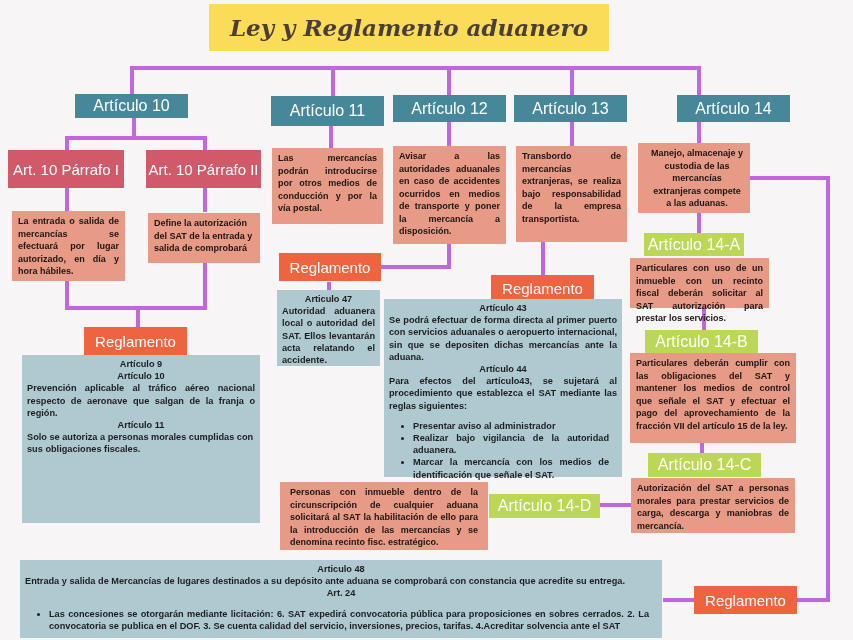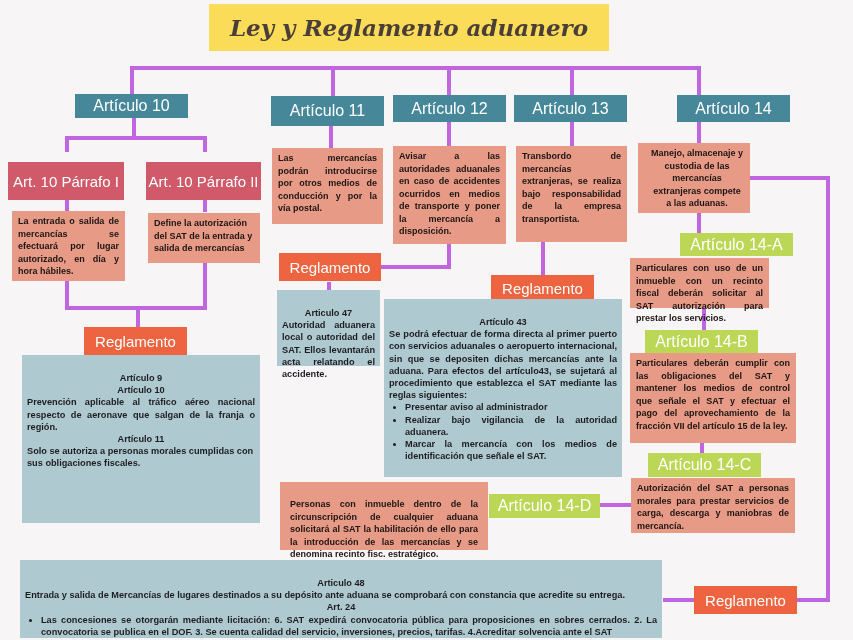--- a/index.html
+++ b/index.html
@@ -7,33 +7,33 @@
          font-family:"DejaVu Sans", sans-serif; }
   .abs { position:absolute; }
   .line { position:absolute; background:#c066e0; }
   .title { left:209px; top:4px; width:400px; height:47px; background:#fbdc58;
            display:flex; align-items:center; justify-content:center;
            font-family:"DejaVu Serif", serif; font-style:italic; font-weight:bold;
            font-size:23px; color:#4a3e38; }
   .art { background:#46889a; color:#fff; font-size:16px; display:flex; align-items:center;
          justify-content:center; font-family:"Liberation Sans", sans-serif; }
   .par { background:#d05a6a; color:#fff; font-size:15px; display:flex; align-items:center;
-         justify-content:center; font-family:"Liberation Sans", sans-serif; white-space:nowrap;margin-top:12px; }
+         justify-content:center; font-family:"Liberation Sans", sans-serif; white-space:nowrap; }
   .reg { background:#ee6340; color:#fff; font-size:15px; display:flex; align-items:center;
          justify-content:center; font-family:"Liberation Sans", sans-serif; }
   .green { background:#bcd655; color:#fff; font-size:16px; display:flex; align-items:center;
            justify-content:center; font-family:"Liberation Sans", sans-serif; }
   .salmon { background:#e79a86; color:#1e1614; font-size:9px; line-height:12.5px;
             padding:4px 6px; box-sizing:border-box; text-align:justify; font-weight:bold;
             font-family:"Liberation Sans", sans-serif; }
   .blue { background:#aec9cf; color:#1e1e22; font-size:9.2px; line-height:12.2px;
-          padding:17px 5px; box-sizing:border-box; text-align:justify; font-weight:bold;
+          padding:3px 5px; box-sizing:border-box; text-align:justify; font-weight:bold;
           font-family:"Liberation Sans", sans-serif; }
   .blue .h { text-align:center; display:block; }
-  .blue ul { margin:0; padding-left:16px; }
+  .blue ul { margin:8px; padding-left:16px; }
   .blue li { margin:0; }
 </style>
 </head>
 <body>
 
 <div class="line" style="left:130px;top:66px;width:570px;height:4px;"></div>
 <div class="line" style="left:130px;top:66px;width:4px;height:30px;"></div>
 <div class="line" style="left:331px;top:66px;width:4px;height:30px;"></div>
 <div class="line" style="left:447px;top:66px;width:4px;height:30px;"></div>
 <div class="line" style="left:570px;top:66px;width:4px;height:30px;"></div>
@@ -71,21 +71,21 @@
 
 <div class="abs art" style="left:75px;top:94px;width:113px;height:24px;">Artículo 10</div>
 <div class="abs art" style="left:271px;top:96px;width:113px;height:30px;">Artículo 11</div>
 <div class="abs art" style="left:393px;top:95px;width:113px;height:27px;">Artículo 12</div>
 <div class="abs art" style="left:514px;top:95px;width:113px;height:27px;">Artículo 13</div>
 <div class="abs art" style="left:641px;top:95px;width:113px;height:27px;margin-left:36px;">Artículo 14</div>
 
 <div class="abs par" style="left:8px;top:150px;width:116px;height:38px;">Art. 10 Párrafo I</div>
 <div class="abs par" style="left:146px;top:150px;width:115px;height:38px;">Art. 10 Párrafo II</div>
 <div class="abs salmon" style="left:12px;top:211px;width:113px;height:70px;">La entrada o salida de mercancías se efectuará por lugar autorizado, en día y hora hábiles.</div>
-<div class="abs salmon" style="left:148px;top:213px;width:112px;height:50px;text-align:left;">Define la autorización del SAT de la entrada y salida de mercancías</div>
+<div class="abs salmon" style="left:148px;top:213px;width:112px;height:50px;text-align:left;">Define la autorización del SAT de la entrada y salida de comprobará</div>
 
 <div class="abs reg" style="left:84px;top:327px;width:103px;height:28px;">Reglamento</div>
 <div class="abs blue" style="left:22px;top:355px;width:238px;height:168px;">
   <span class="h">Artículo 9</span>
   <span class="h">Artículo 10</span>
   <span>Prevención aplicable al tráfico aéreo nacional respecto de aeronave que salgan de la franja o región.</span>
   <span class="h">Artículo 11</span>
   <span style="display:block;text-align:left;">Solo se autoriza a personas morales cumplidas con sus obligaciones fiscales.</span>
 </div>
 
@@ -96,37 +96,38 @@
 <div class="abs blue" style="left:277px;top:290px;width:103px;height:76px;">
   <span class="h">Articulo 47</span>
   <span>Autoridad aduanera local o autoridad del SAT. Ellos levantarán acta relatando el accidente.</span>
 </div>
 
 <div class="abs salmon" style="left:516px;top:146px;width:111px;height:96px;">Transbordo de mercancías extranjeras, se realiza bajo responsabilidad de la empresa transportista.</div>
 <div class="abs reg" style="left:491px;top:275px;width:103px;height:26px;">Reglamento</div>
 <div class="abs blue" style="left:384px;top:299px;width:238px;height:178px;">
   <span class="h">Artículo 43</span>
   <span>Se podrá efectuar de forma directa al primer puerto con servicios aduanales o aeropuerto internacional, sin que se depositen dichas mercancías ante la aduana.</span>
+  <span class="h">Artículo 44</span>
   <span>Para efectos del artículo43, se sujetará al procedimiento que establezca el SAT mediante las reglas siguientes:</span>
   <ul>
     <li>Presentar aviso al administrador</li>
     <li>Realizar bajo vigilancia de la autoridad aduanera.</li>
     <li>Marcar la mercancía con los medios de identificación que señale el SAT.</li>
   </ul>
 </div>
 
 <div class="abs salmon" style="left:638px;top:143px;width:112px;height:70px;text-align:center;padding-left:12px;">Manejo, almacenaje y custodia de las mercancías extranjeras compete a las aduanas.</div>
-<div class="abs green" style="left:644px;top:233px;width:113px;height:23px;margin-left:36px;">Artículo 14-A</div>
+<div class="abs green" style="left:644px;top:233px;width:100px;height:23px;">Artículo 14-A</div>
 <div class="abs salmon" style="left:630px;top:258px;width:139px;height:50px;">Particulares con uso de un inmueble con un recinto fiscal deberán solicitar al SAT autorización para prestar los servicios.</div>
 <div class="abs green" style="left:645px;top:330px;width:113px;height:23px;">Artículo 14-B</div>
 <div class="abs salmon" style="left:630px;top:353px;width:166px;height:90px;">Particulares deberán cumplir con las obligaciones del SAT y mantener los medios de control que señale el SAT y efectuar el pago del aprovechamiento de la fracción VII del artículo 15 de la ley.</div>
 <div class="abs green" style="left:648px;top:453px;width:113px;height:24px;">Artículo 14-C</div>
 <div class="abs salmon" style="left:631px;top:478px;width:164px;height:55px;">Autorización del SAT a personas morales para prestar servicios de carga, descarga y maniobras de mercancía.</div>
 
-<div class="abs salmon" style="left:280px;top:482px;width:208px;height:68px;padding:16px 10px;">Personas con inmueble dentro de la circunscripción de cualquier aduana solicitará al SAT  la habilitación de ello para la introducción de las mercancías y se denomina recinto fisc. estratégico.</div>
+<div class="abs salmon" style="left:280px;top:482px;width:208px;height:68px;padding:4px 10px;">Personas con inmueble dentro de la circunscripción de cualquier aduana solicitará al SAT  la habilitación de ello para la introducción de las mercancías y se denomina recinto fisc. estratégico.</div>
 <div class="abs green" style="left:489px;top:494px;width:111px;height:24px;">Artículo 14-D</div>
 
 <div class="abs reg" style="left:694px;top:586px;width:103px;height:28px;">Reglamento</div>
 <div class="abs blue" style="left:20px;top:560px;width:642px;height:78px;">
   <span class="h">Articulo 48</span>
   <span style="display:block;">Entrada y salida de Mercancías de lugares destinados a su depósito ante aduana se comprobará con constancia que acredite su entrega.</span>
   <span class="h">Art. 24</span>
   <ul>
     <li>Las concesiones se otorgarán mediante licitación: 6. SAT expedirá convocatoria pública para proposiciones en sobres cerrados. 2. La convocatoria se publica en el DOF.  3. Se cuenta calidad del servicio, inversiones, precios, tarifas. 4.Acreditar solvencia ante el SAT</li>
   </ul>

